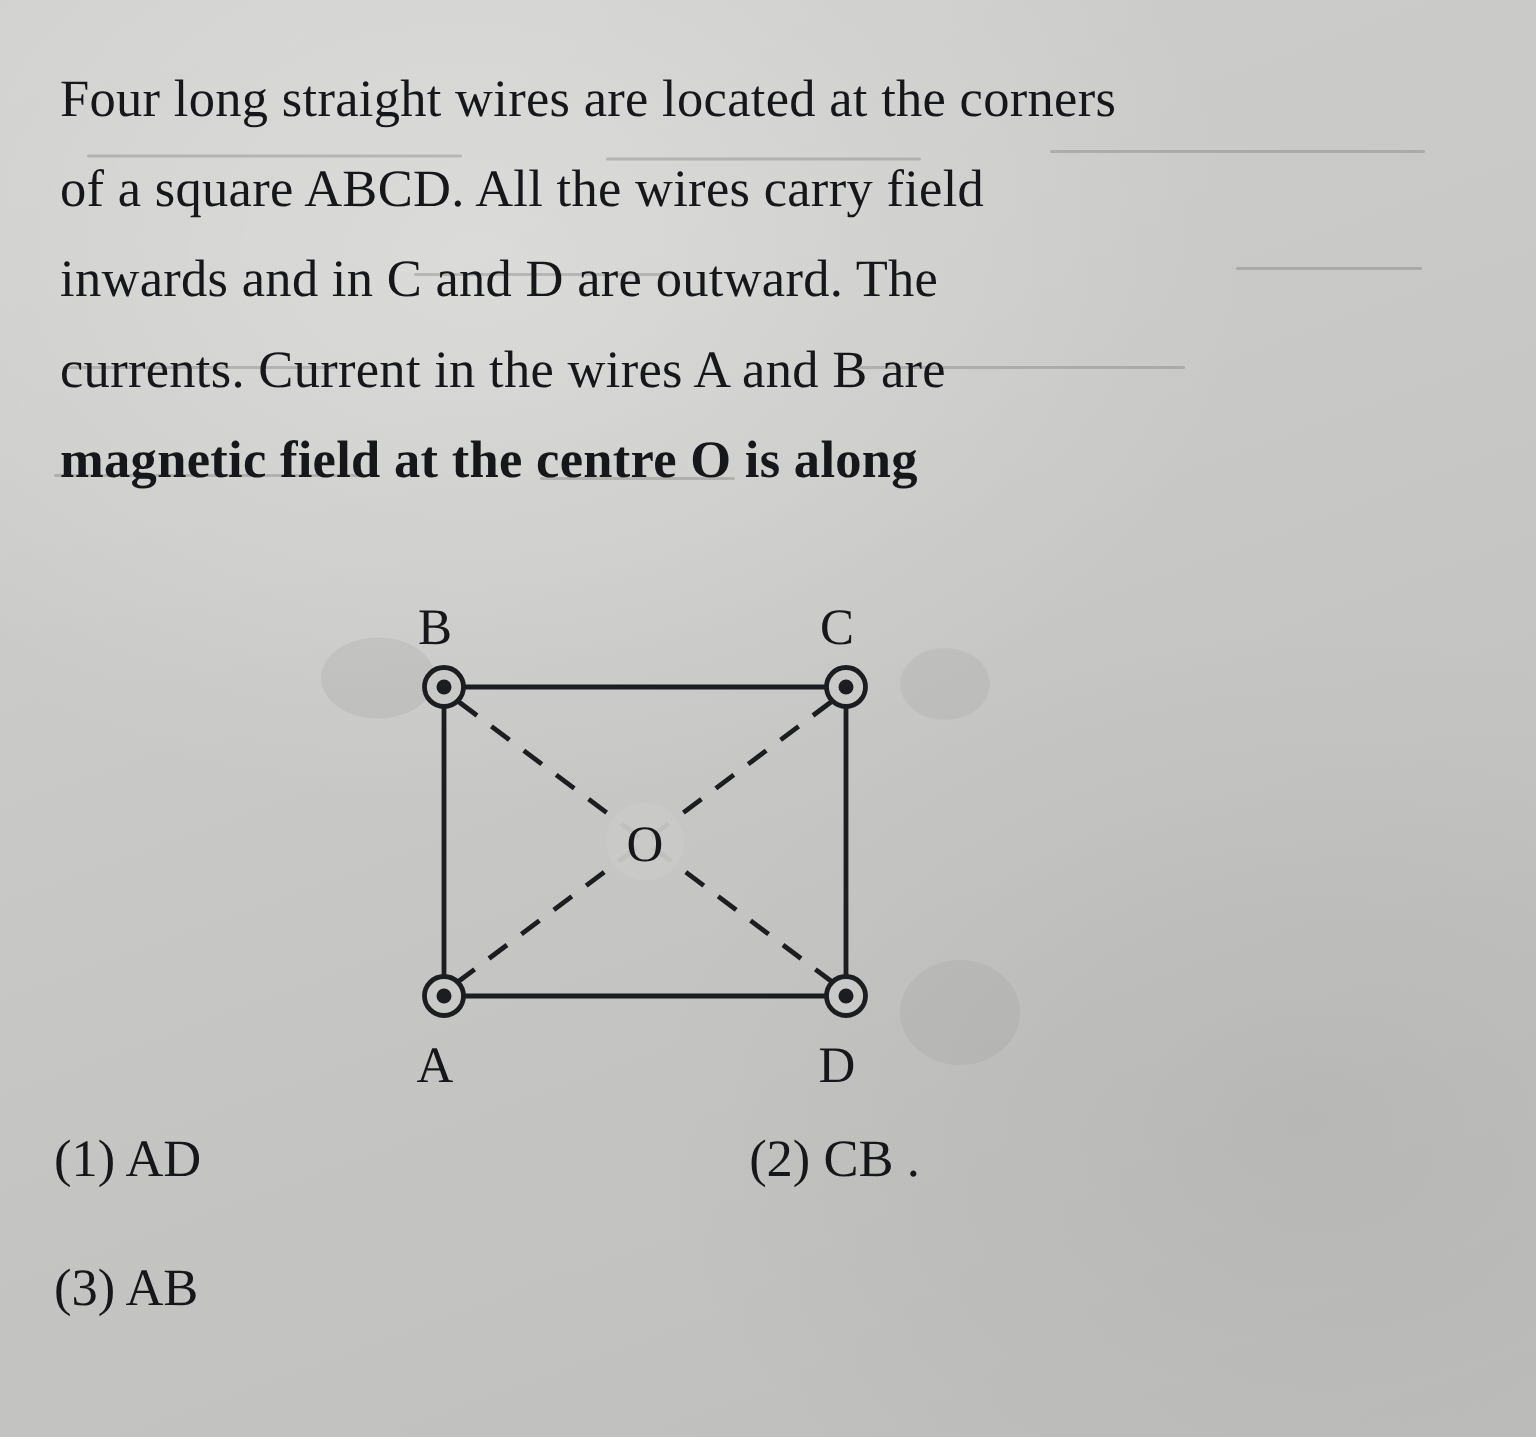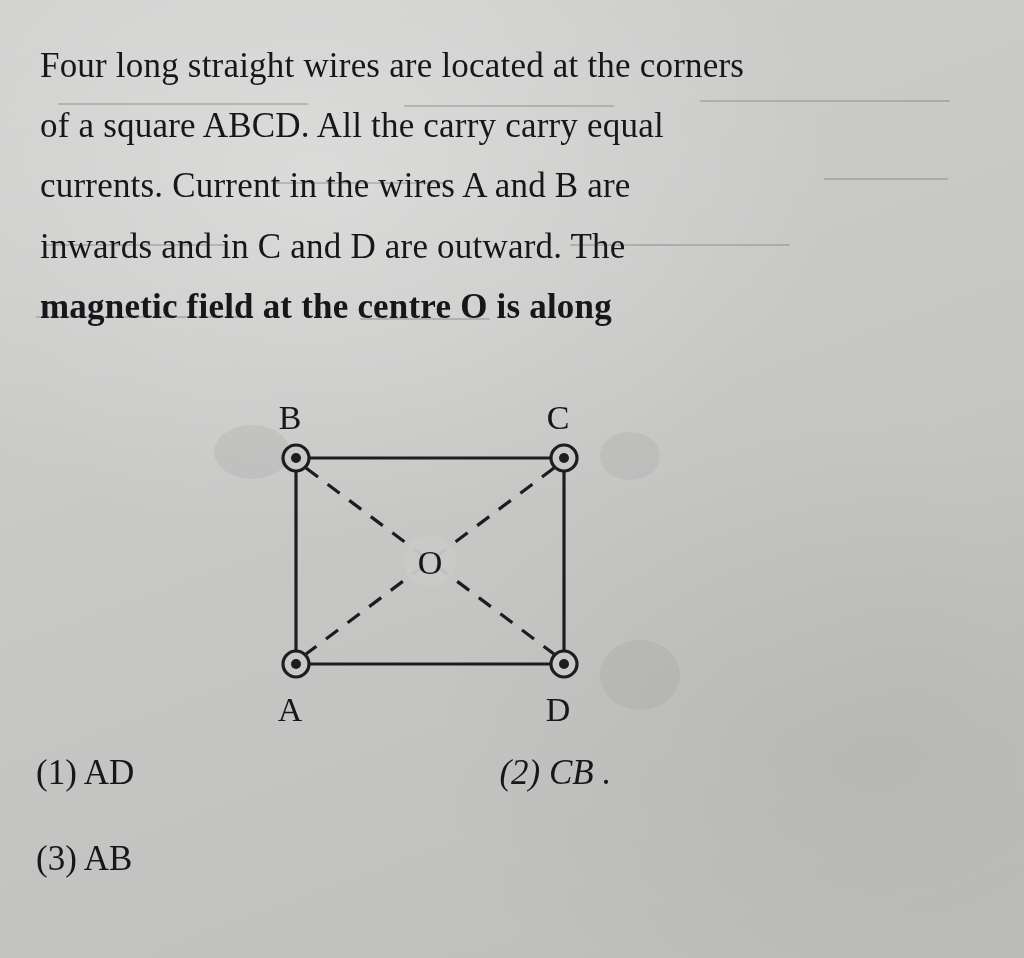--- a/index.html
+++ b/index.html
@@ -77,21 +77,20 @@
   }
   .opt-left {
     width: 470px;
     padding-left: 36px;
     box-sizing: border-box;
   }
   .opt-right {
     width: 520px;
     padding-left: 56px;
     box-sizing: border-box;
-    font-style: italic;
   }
   
   .mark {
     position: absolute;
     background: rgba(60, 60, 60, 0.22);
     height: 2px;
     border-radius: 2px;
     pointer-events: none;
   }
   .smudge {
@@ -115,23 +114,23 @@
   <div class="mark" style="left:44px;  top:244px; width:180px;"></div>
   <div class="mark" style="left:570px; top:244px; width:220px;"></div>
   <div class="mark" style="left:36px;  top:316px; width:210px;"></div>
   <div class="mark" style="left:360px; top:318px; width:130px;"></div>
   <div class="smudge" style="left:214px; top:425px; width:76px; height:54px; background:rgba(120,120,120,0.13);"></div>
   <div class="smudge" style="left:600px; top:432px; width:60px; height:48px; background:rgba(120,120,120,0.10);"></div>
   <div class="smudge" style="left:600px; top:640px; width:80px; height:70px; background:rgba(120,120,120,0.10);"></div>
 
   <div class="question">
     <div>Four long straight wires are located at the corners</div>
-    <div>of a square ABCD. All the carry carry equal</div>
+    <div>of a square ABCD. All the wires carry field</div>
+    <div>inwards and in C and D are outward. The</div>
     <div>currents. Current in the wires A and B are</div>
-    <div>inwards and in C and D are outward. The</div>
     <div class="last-line">magnetic field at the centre O is along</div>
   </div>
 
   <div class="figure-wrap">
     <div class="figure">
       <svg width="470" height="340" viewBox="0 0 470 340" xmlns="http://www.w3.org/2000/svg">
 
         <g stroke="#1b1d20" stroke-width="3.2" fill="none">
           <line x1="90" y1="62" x2="358" y2="62"></line>
           <line x1="358" y1="62" x2="358" y2="268"></line>

